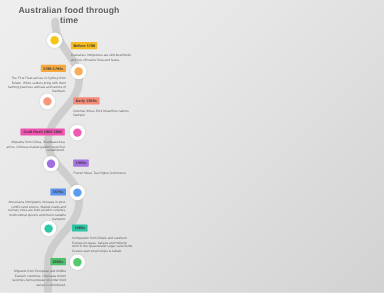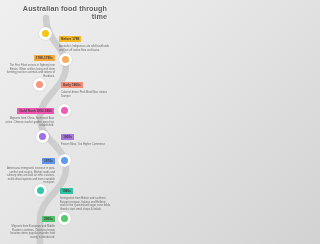--- a/index.html
+++ b/index.html
@@ -9,21 +9,21 @@
     background:linear-gradient(135deg,#efefef 0%,#e6e6e6 40%,#dcdcdc 70%,#d2d2d2 100%);
     position:relative;
   }
   .poster{position:absolute;inset:0;overflow:hidden;}
 
   
   .ribbon{position:absolute;left:0;top:0;width:115px;height:244px;z-index:0;}
 
   .title{
     position:absolute;left:8px;top:5px;width:99px;
-    text-align:right;z-index:3;
+    text-align:center;z-index:3;
     font-size:7.2px;line-height:8.4px;font-weight:bold;
     color:#5d5d5d;letter-spacing:.1px;
     text-shadow:0 .5px 0 rgba(255,255,255,.85);
   }
 
   .node{
     position:absolute;z-index:4;
     width:13px;height:13px;border-radius:50%;
     background:#fff;
     box-shadow:0 0 1.5px rgba(0,0,0,.18);

